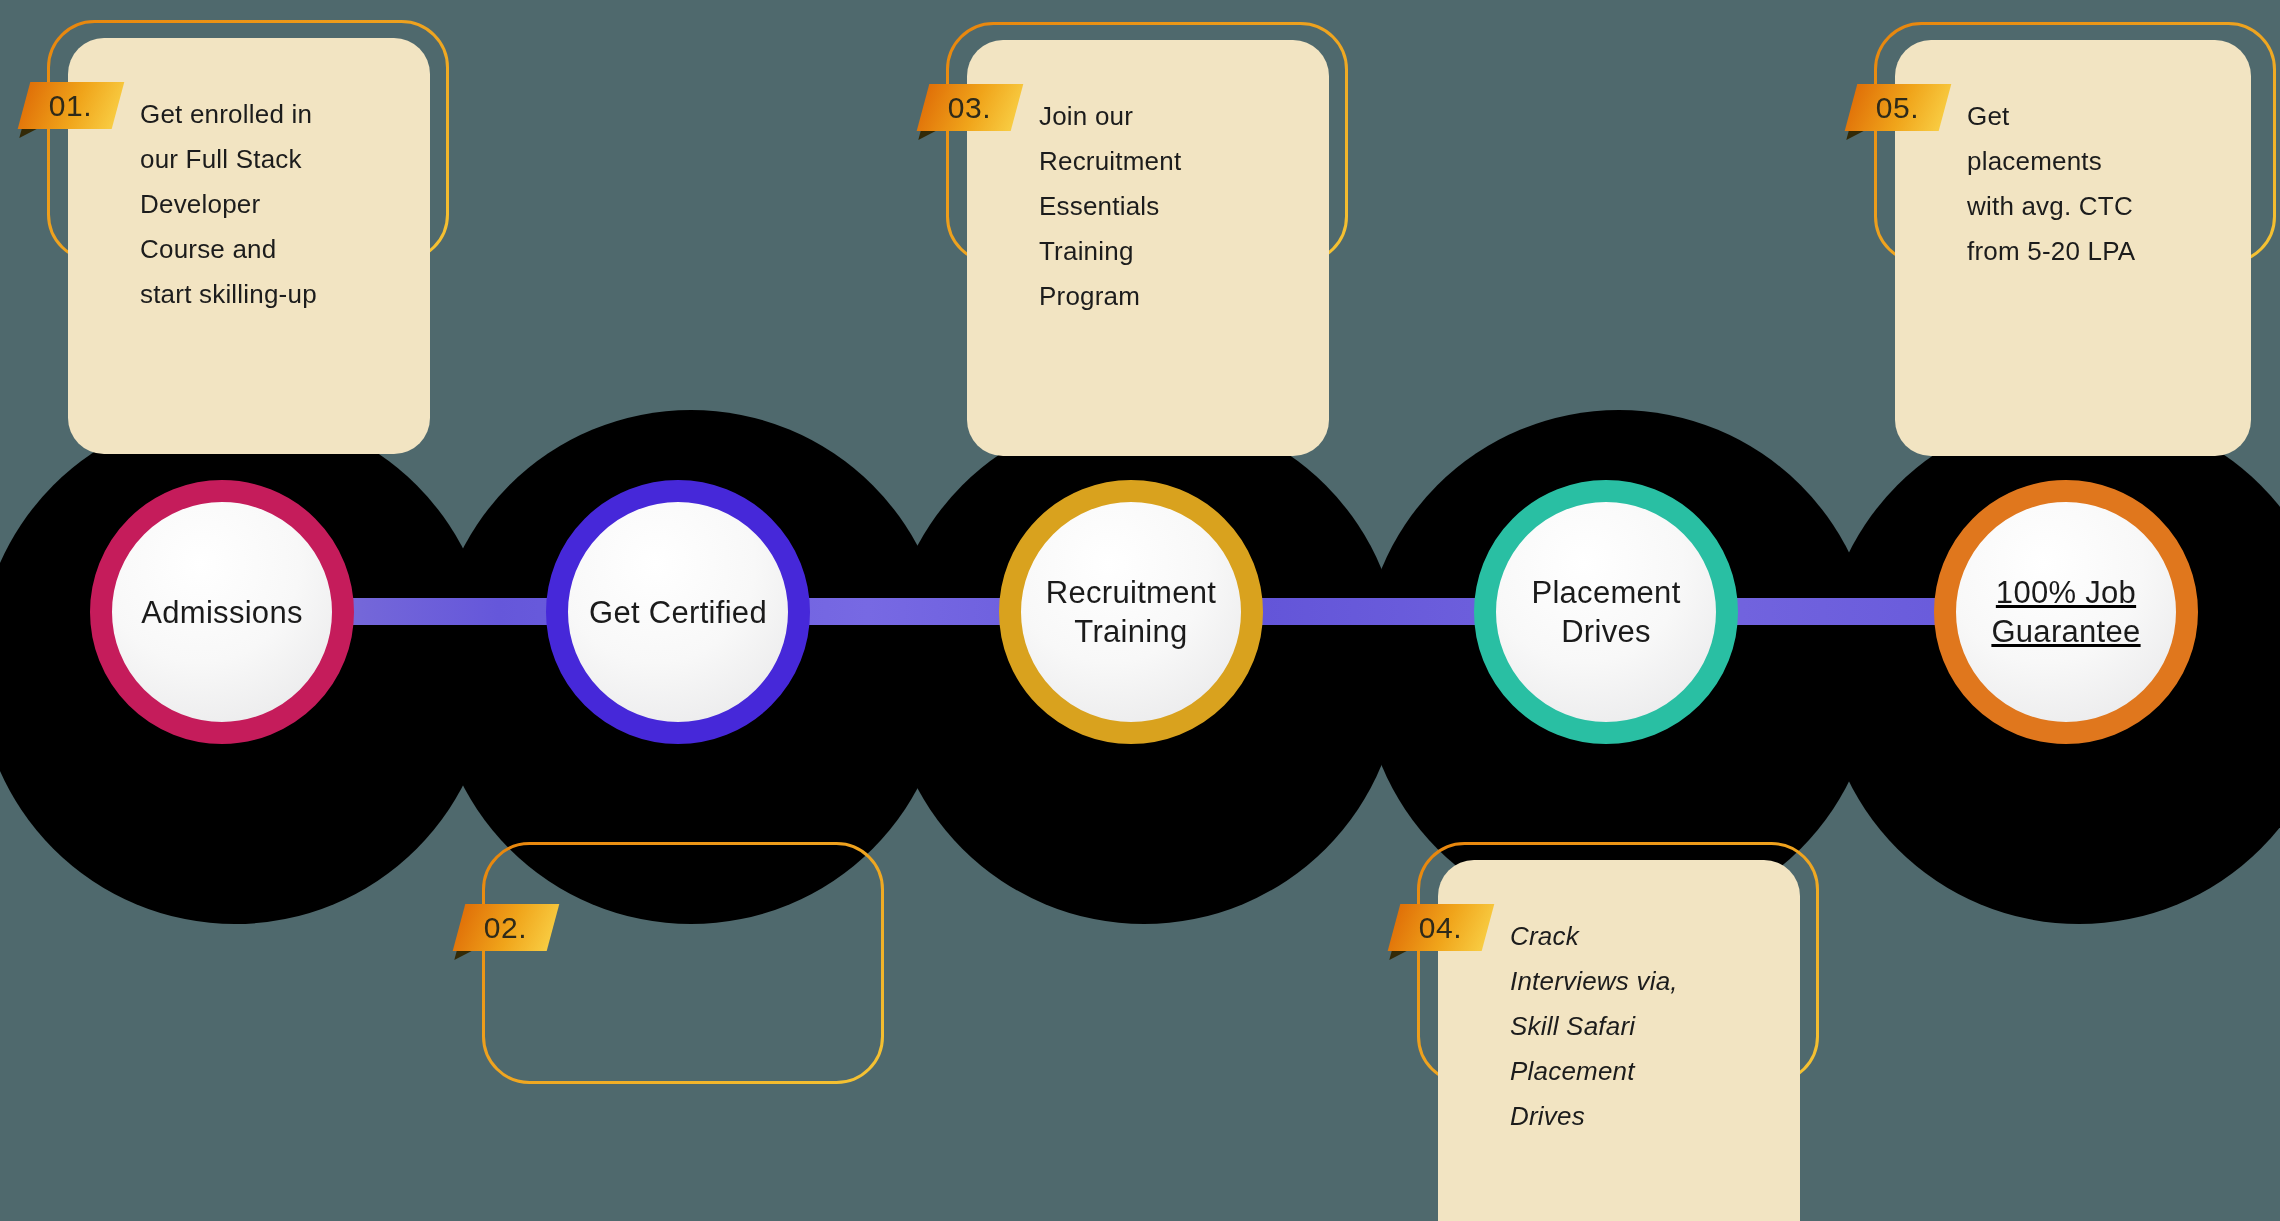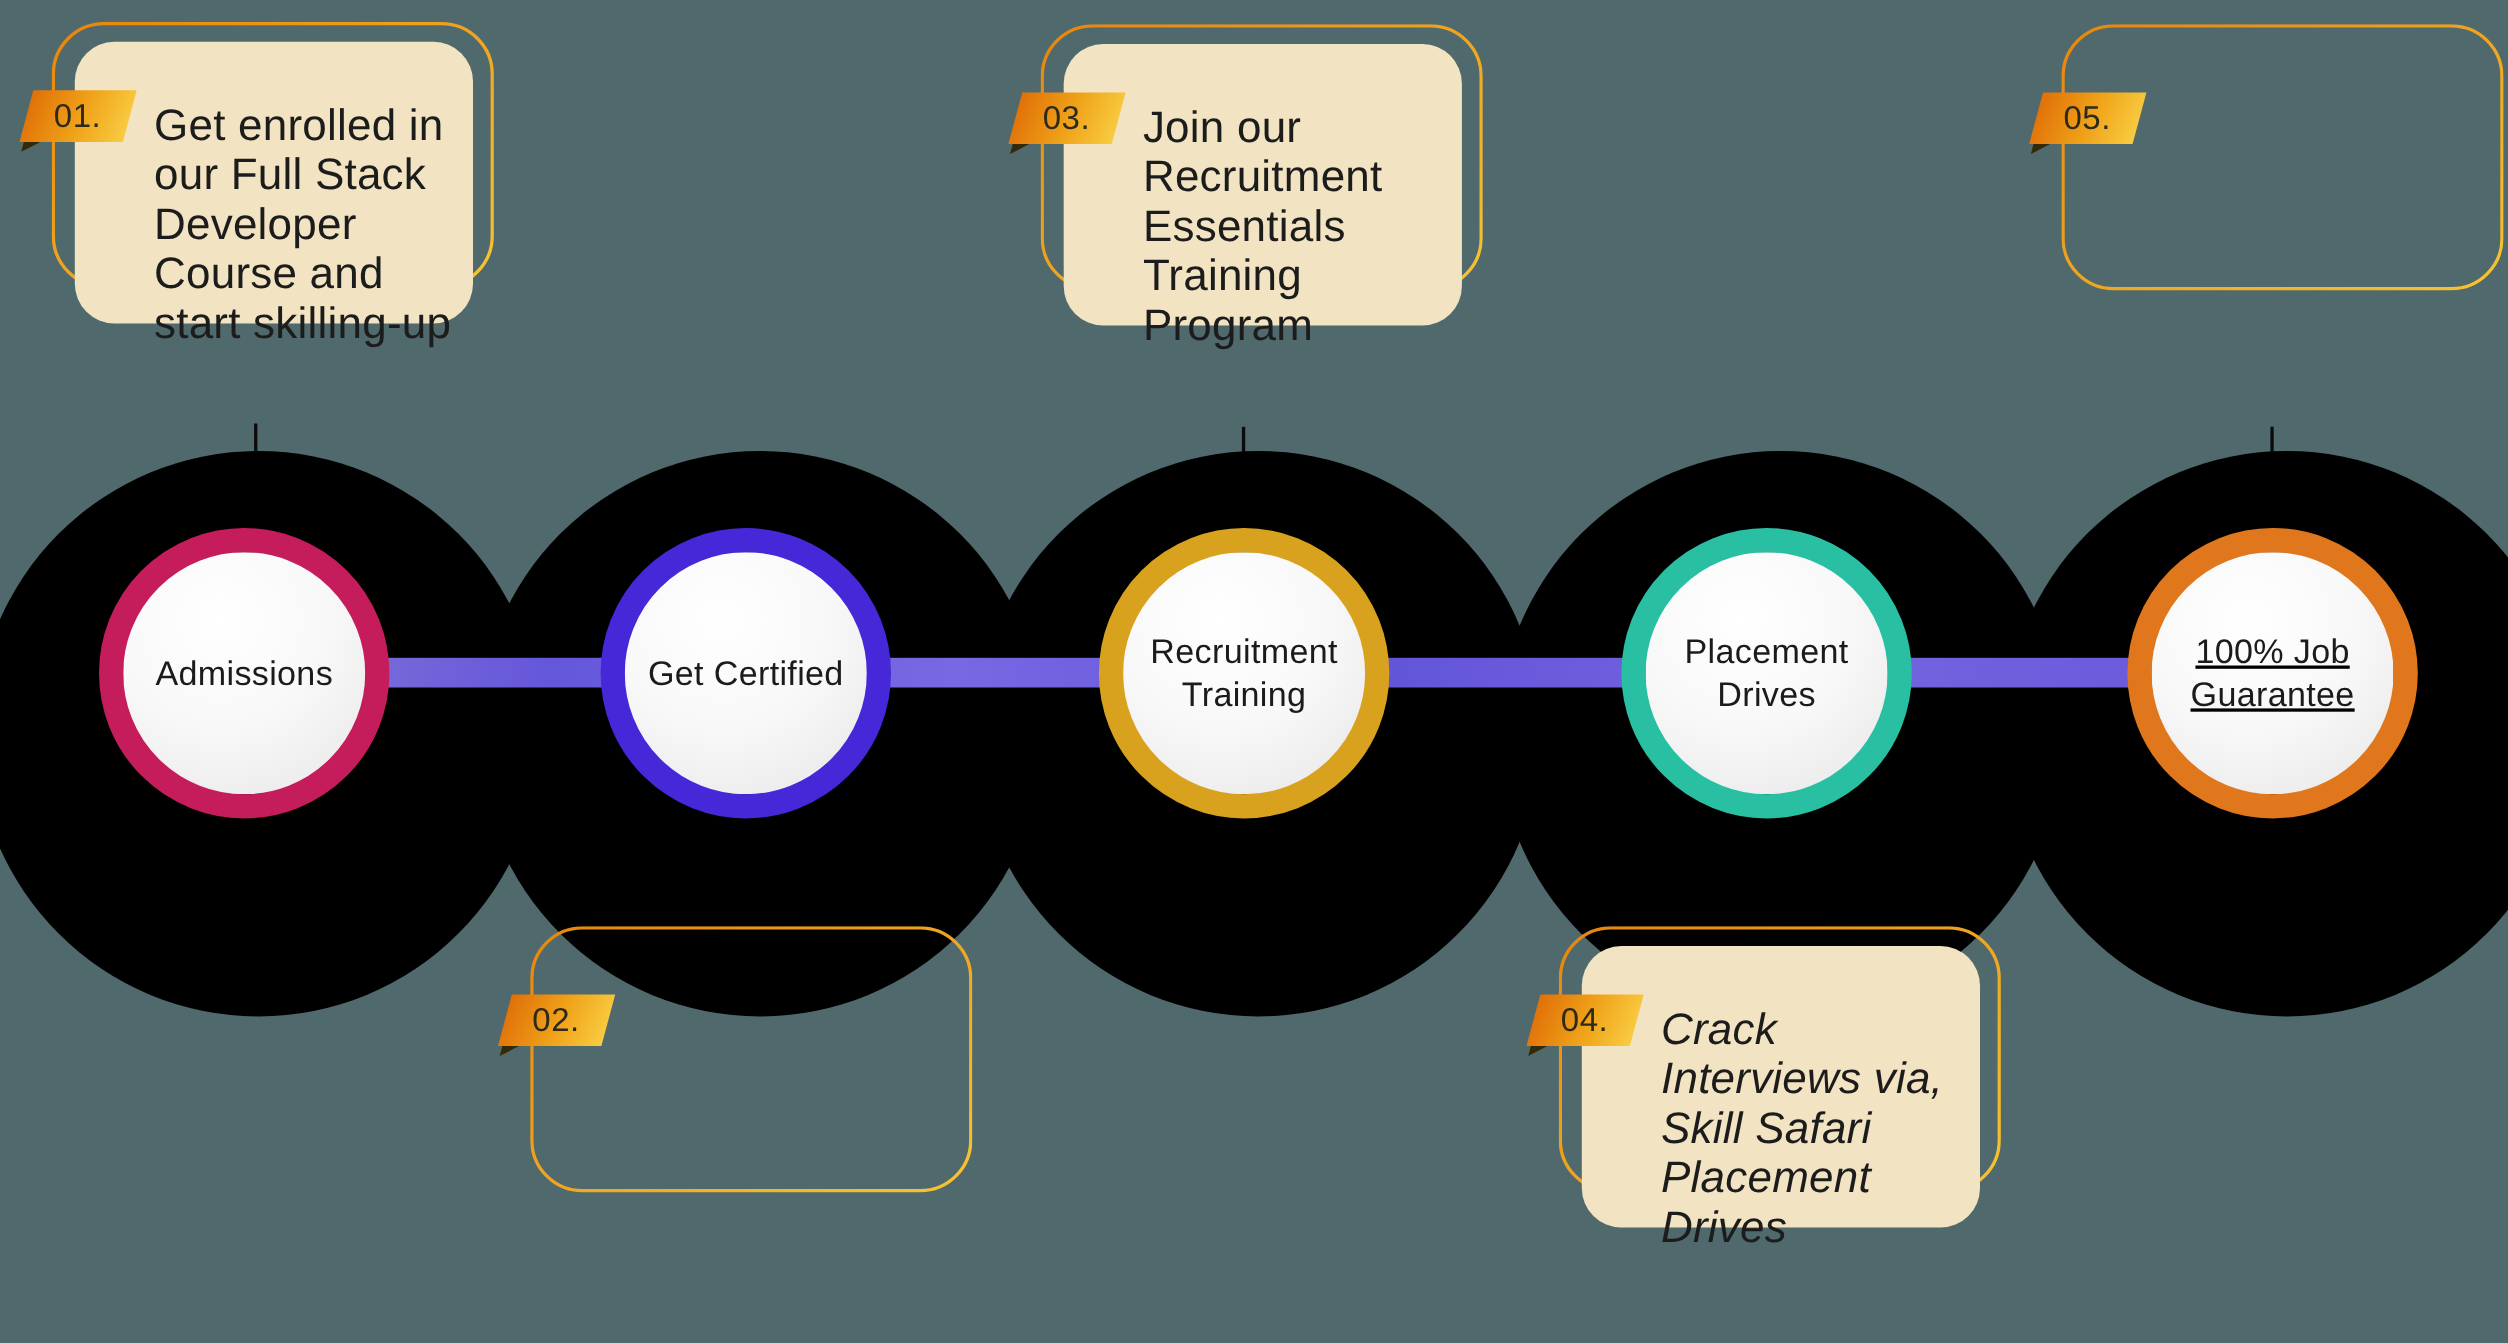--- a/index.html
+++ b/index.html
@@ -35,23 +35,23 @@
   .r3{left:999px;border-color:#D9A21E;}
   .r4{left:1474px;border-color:#29BFA3;}
   .r5{left:1934px;border-color:#E0771D;text-decoration:underline;}
   .ring-label{font-size:31px;line-height:39px;color:#1b1b1b;white-space:pre-line;letter-spacing:.3px;}
   
   .outline{position:absolute;z-index:5;}
   .o1{left:47px;top:20px;} .o2{left:482px;top:842px;} .o3{left:946px;top:22px;}
   .o4{left:1417px;top:842px;} .o5{left:1874px;top:22px;}
   
   .card{
-    position:absolute;width:362px;height:256px;background:#F2E4C2;border-radius:36px;z-index:6;
+    position:absolute;width:362px;height:416px;background:#F2E4C2;border-radius:36px;z-index:6;
     box-sizing:border-box;padding:54px 18px 0 72px;
-    font-size:40px;line-height:45px;color:#1c1c1c;white-space:pre-line;letter-spacing:.2px;
+    font-size:26px;line-height:45px;color:#1c1c1c;white-space:pre-line;letter-spacing:.2px;
   }
   .c1{left:68px;top:38px;} .c2{left:503px;top:860px;} .c3{left:967px;top:40px;}
   .c4{left:1438px;top:860px;font-style:italic;} .c5{left:1895px;top:40px;width:356px;}
   
   .tag{
     position:absolute;width:94px;height:47px;z-index:7;
     background:linear-gradient(100deg,#E07008 0%,#F0A41A 55%,#F8CC42 100%);
     transform:skewX(-15deg);
     display:flex;align-items:center;justify-content:center;
   }
@@ -132,20 +132,24 @@
   <div class="card c3">Join our
 Recruitment
 Essentials
 Training
 Program</div>
   <div class="card c4">Crack
 Interviews via,
 Skill Safari
 Placement
 Drives</div>
+  <div class="card c5">Get
+placements
+with avg. CTC
+from 5-20 LPA</div>
 
   <div class="tag t1">
     <span>01.</span>
   </div>
   <div class="tag t2">
     <span>02.</span>
   </div>
   <div class="tag t3">
     <span>03.</span>
   </div>

